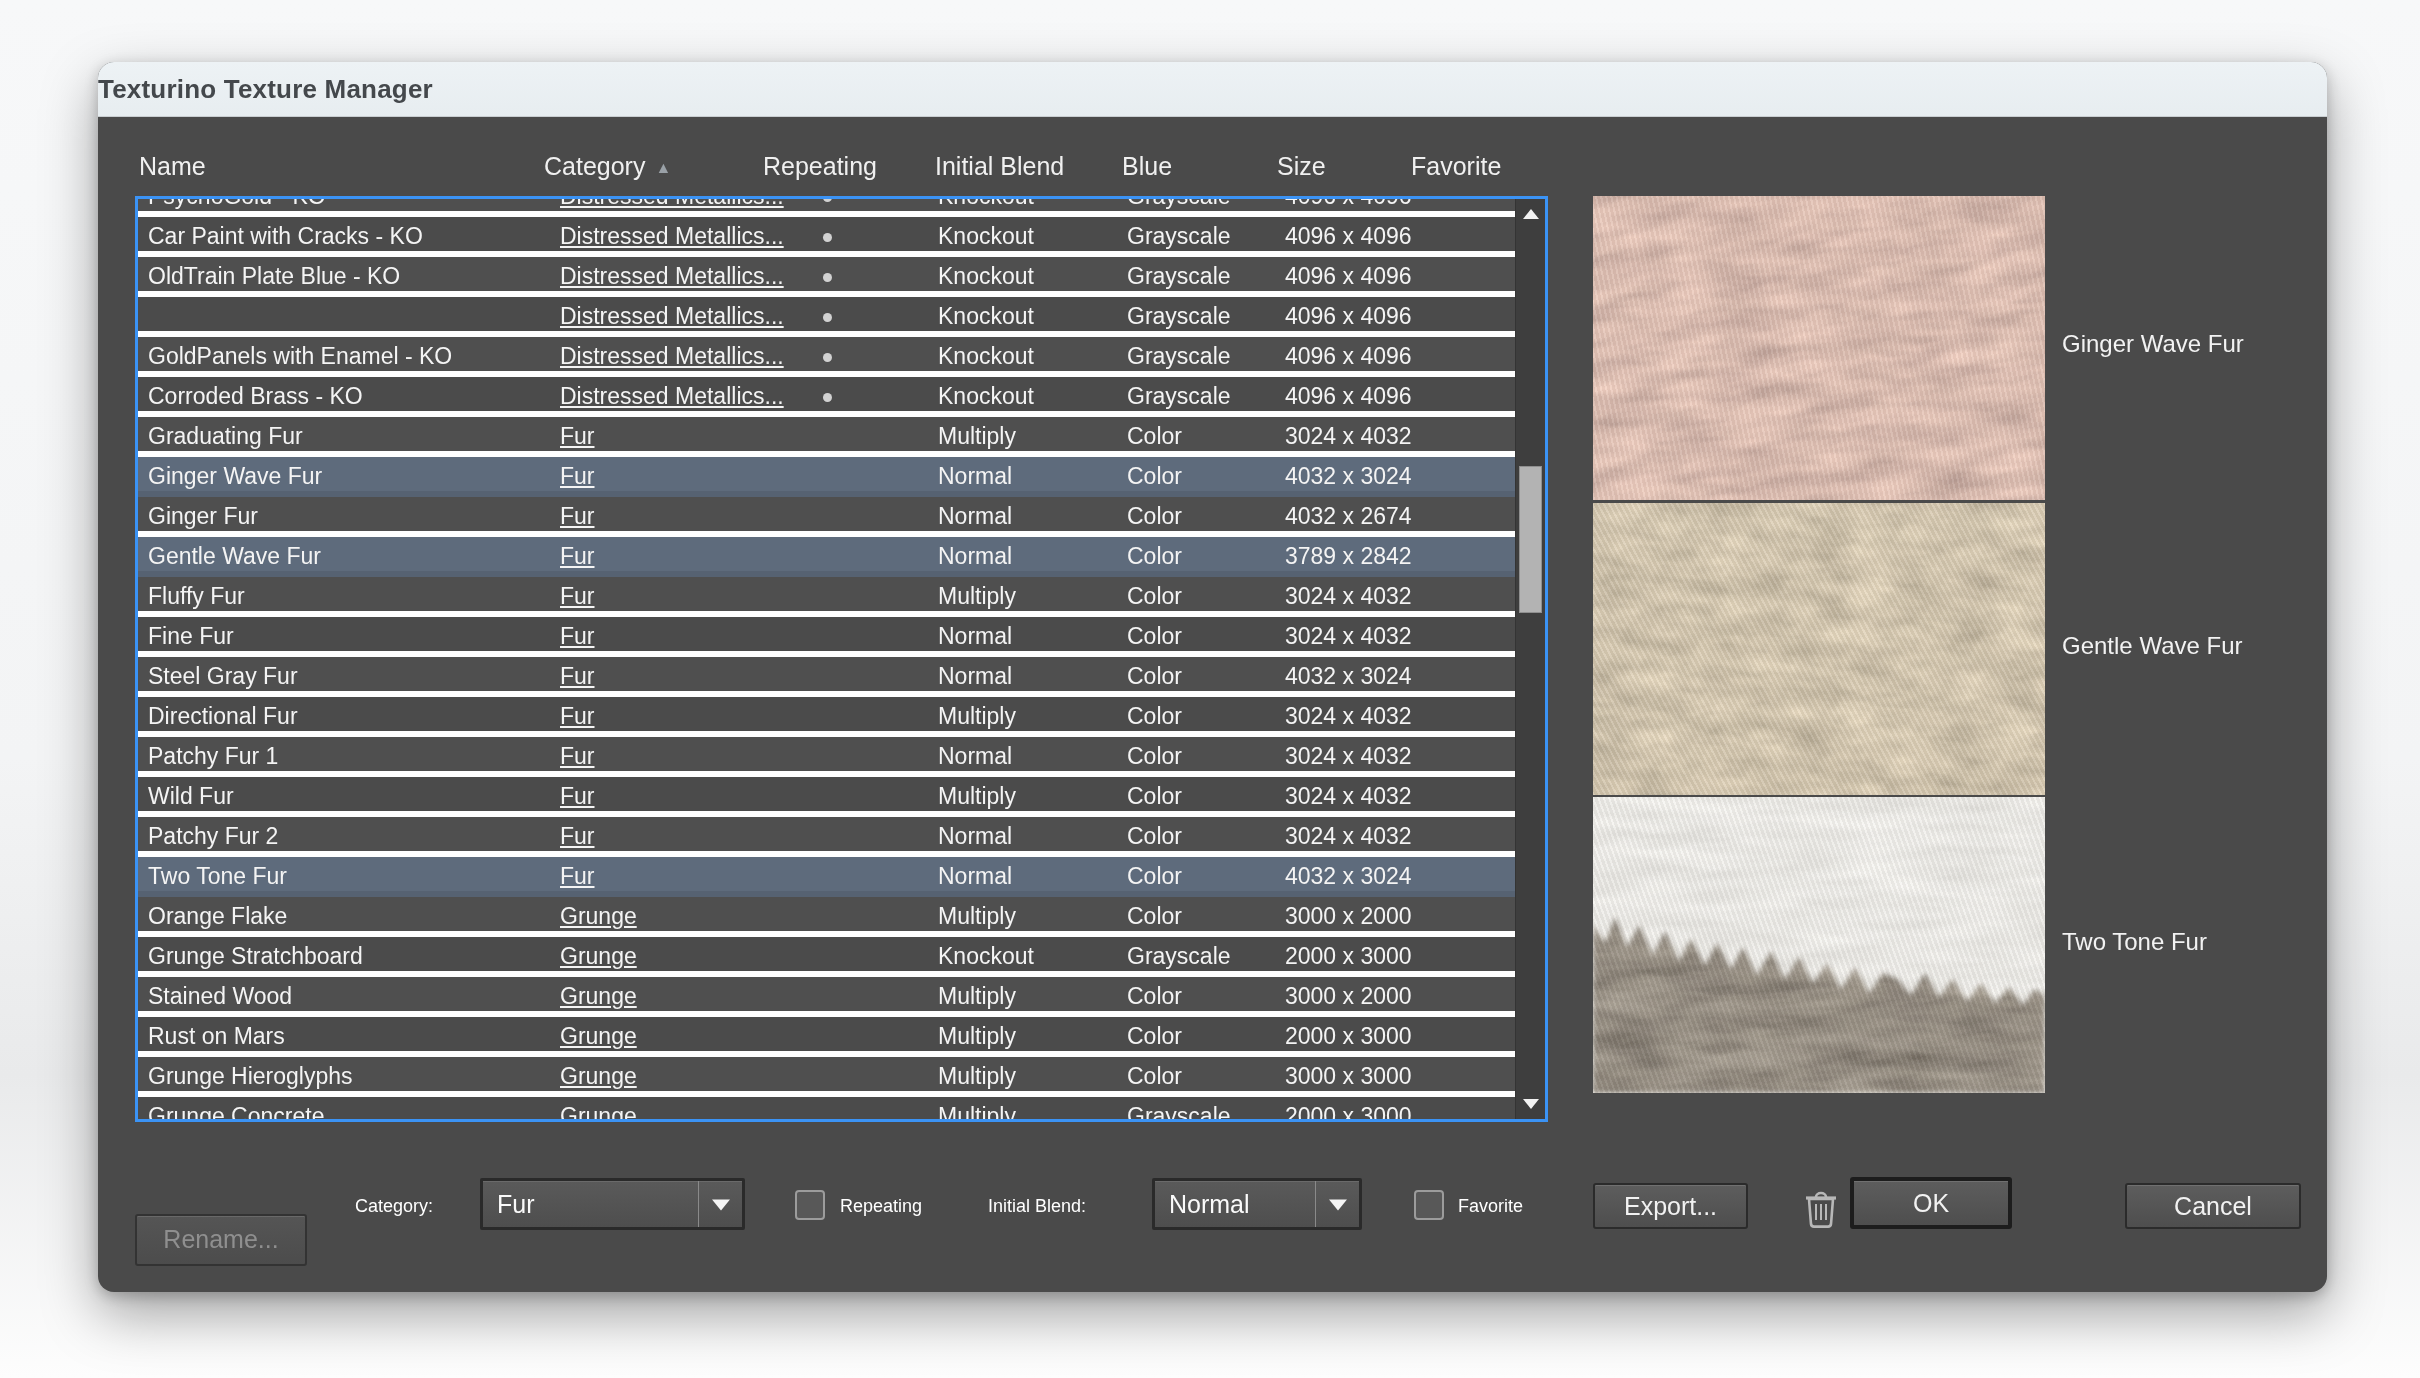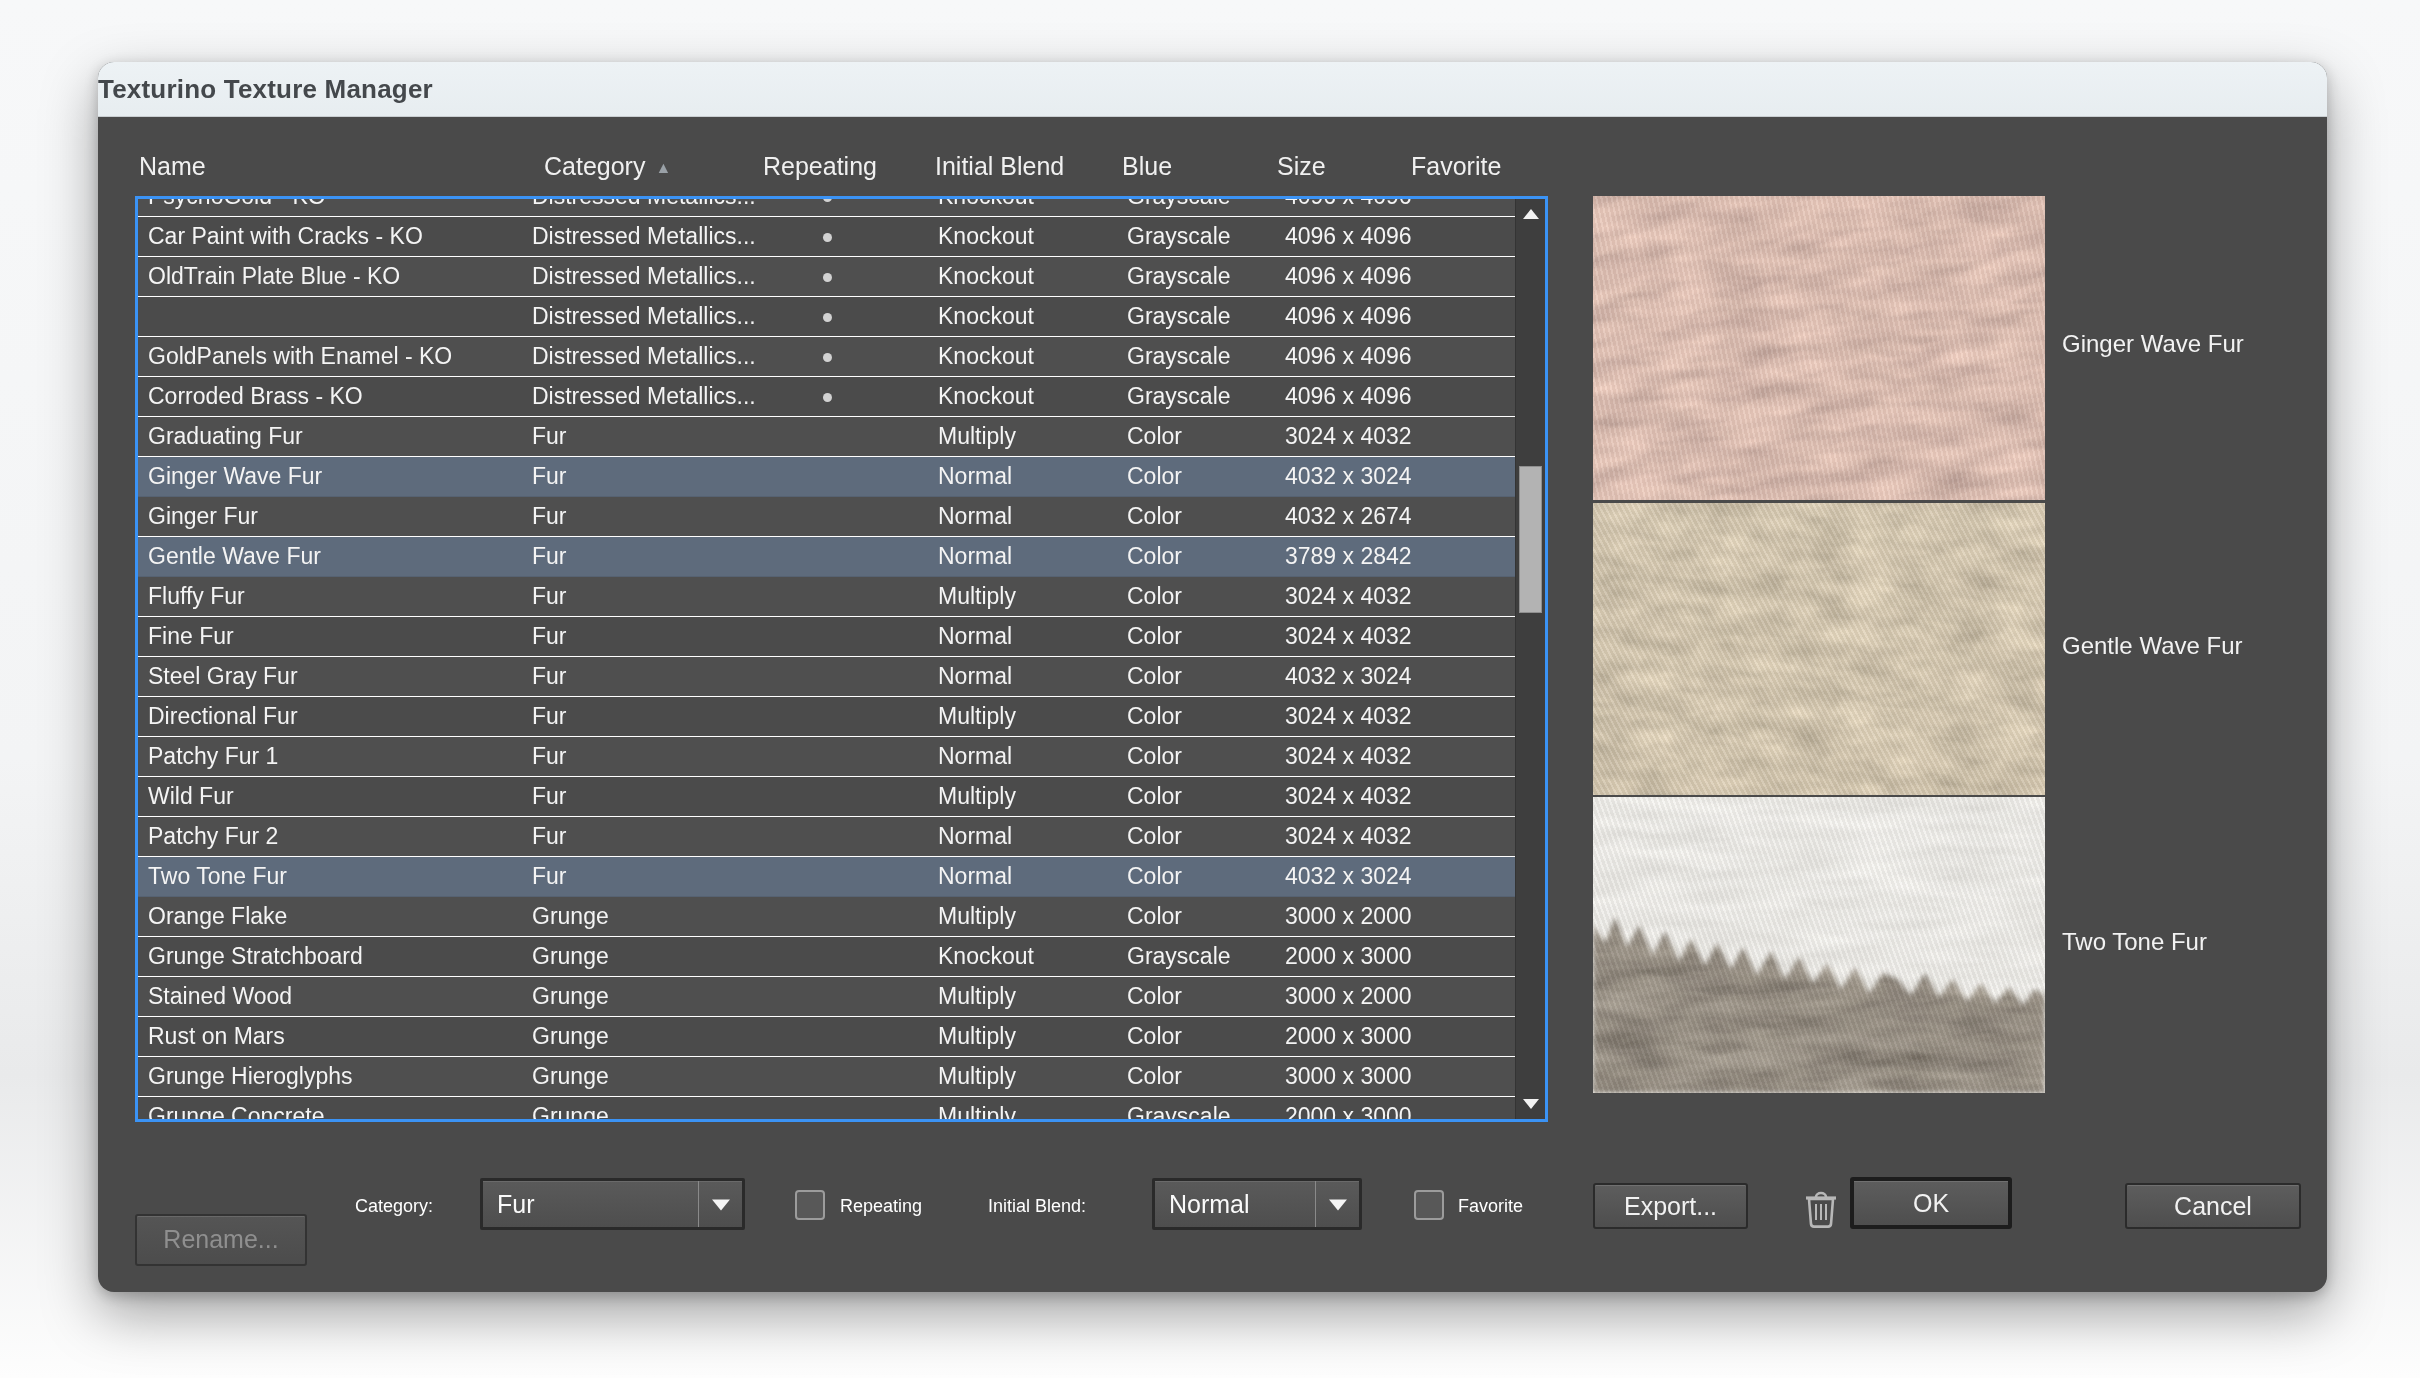--- a/index.html
+++ b/index.html
@@ -20,25 +20,25 @@
 
   
   .colhead { position:absolute; top:90px; font-size:25px; color:#f0f0f0; }
   .colhead .sort { font-size:16px; color:#9aa1a7; margin-left:10px; vertical-align:2px; }
 
   
   .table { position:absolute; left:37px; top:134px; width:1413px; height:926px;
     border:3px solid #3b93f5; background:#4a4a4a; overflow:hidden; }
   .list { position:absolute; left:0; top:-22px; right:30px; }
   .row { position:relative; height:40px; background:#4f4f4f;
-    border-bottom:1px solid #ffffff; }
+    border-bottom:6px solid #ffffff; }
   .row.alt { background:#4b4b4b; }
   .row.selected { background:#5e6b7c; border-bottom-color:#566272; }
   .row span { position:absolute; top:0; line-height:39px; font-size:23px; color:#f4f4f4; white-space:nowrap; }
-  .c-name { left:10px; }  .c-cat { left:394px; }
+  .c-name { left:10px; }  .c-cat { left:422px;text-decoration:underline; }
   .c-dot { left:673px; width:32px; text-align:center; }
   .c-dot i { display:inline-block; width:9px; height:9px; border-radius:50%; background:#d2d2d2; vertical-align:middle; }
   .c-blend { left:800px; } .c-mode { left:989px; } .c-size { left:1147px; }
 
   
   .vscroll { position:absolute; top:0; right:0; bottom:0; width:30px;
     background:#3e3e3e; border-left:1px solid #343434; }
   .sb-arrow { position:absolute; left:0; width:100%; height:26px; }
   .sb-arrow:before { content:""; position:absolute; left:50%; top:50%; transform:translate(-50%,-50%);
     border-left:8px solid transparent; border-right:8px solid transparent; }

